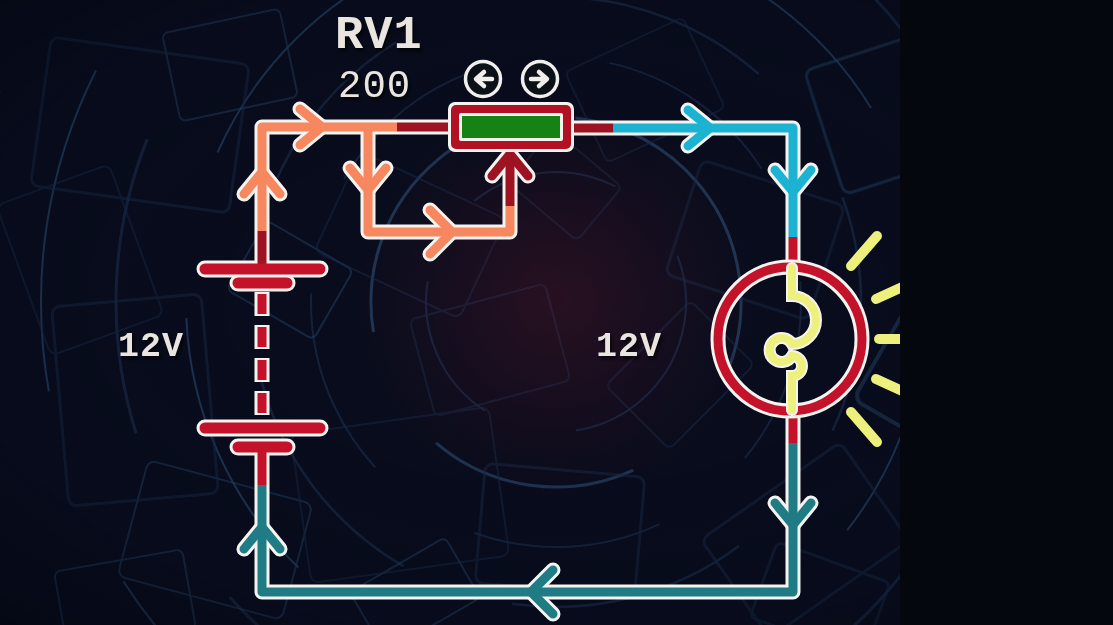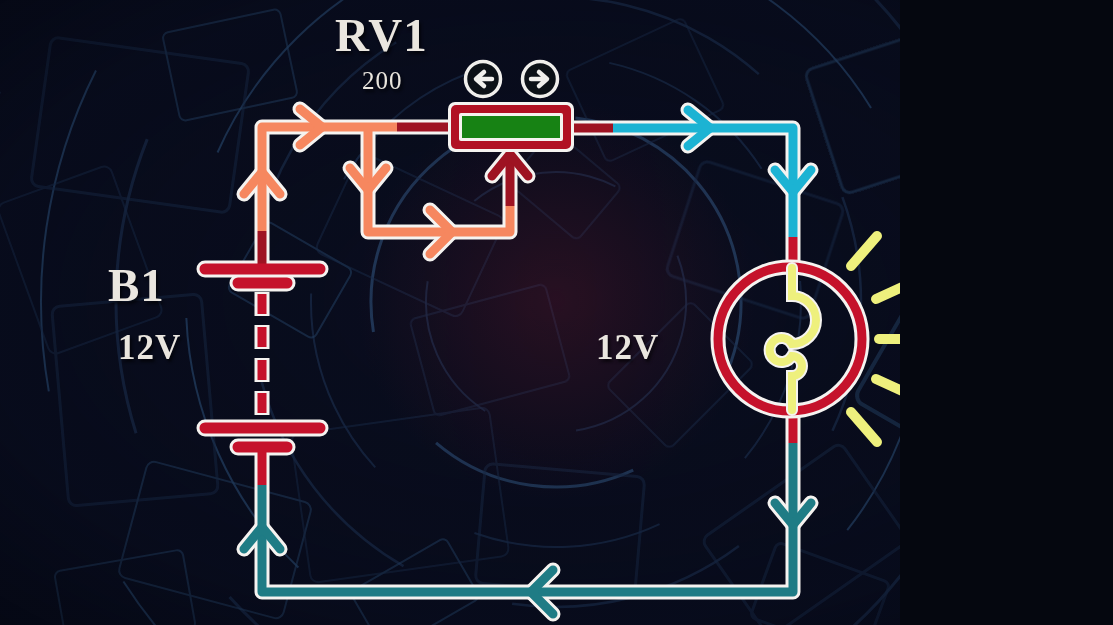--- a/index.html
+++ b/index.html
@@ -4,26 +4,26 @@
 <style>
   :root{
     --bg:#0a0e20; --pattern-line:#1b2d4c; --pattern-line-bright:#27456b;
     --wire-orange:#f6875f; --wire-red-dark:#9e1322; --wire-red-bright:#c5122b;
     --wire-cyan:#1cb3d3; --wire-teal:#1f7c85; --pot-border-red:#b11123;
     --resistor-green:#178214; --bulb-yellow:#eef07d; --outline-white:#f5f3f0;
     --label-text:#eae6df; --button-fill:#0c1117; --button-ring:#f0efec;
   }
   html,body{margin:0;padding:0;background:#05070f;}
   .stage{position:relative;width:900px;height:625px;overflow:hidden;
-         background:var(--bg);font-family:Liberation Serif, serif;}
+         background:var(--bg);font-family:Liberation Mono, monospace;}
   .stage svg{position:absolute;left:0;top:0;}
   .label{position:absolute;color:var(--label-text);font-weight:bold;font-size:47px;
          letter-spacing:1px;text-shadow:2px 3px 3px rgba(0,0,0,.6);line-height:1;}
   .sub{font-size:35px;font-weight:bold;margin-left:8px;}
-  .thin{font-weight:normal;font-size:25px;margin-left:24px;}
+  .thin{font-weight:normal;font-size:39px;}
   
   .outl{stroke:var(--outline-white);stroke-width:15;fill:none;stroke-linejoin:round;}
   .w{fill:none;stroke-width:9;stroke-linejoin:round;}
   .or{stroke:var(--wire-orange);} .rd{stroke:var(--wire-red-dark);}
   .rb{stroke:var(--wire-red-bright);} .cy{stroke:var(--wire-cyan);} .tl{stroke:var(--wire-teal);}
   .arrO{stroke:var(--outline-white);stroke-width:15;fill:none;stroke-linecap:round;stroke-linejoin:round;}
   .arr{stroke-width:9;fill:none;stroke-linecap:round;stroke-linejoin:round;}
   .barO{stroke:var(--outline-white);stroke-width:17;stroke-linecap:round;}
   .bar{stroke:var(--wire-red-bright);stroke-width:11;stroke-linecap:round;}
   .dashO{stroke:var(--outline-white);stroke-width:15;stroke-dasharray:24 9;fill:none;}
@@ -191,16 +191,15 @@
     <g>
       <circle class="btnC" cx="540" cy="79" r="17.5"></circle>
       <g>
         <path class="btnA" d="M531 79 L546 79 M539 72 L547 79 L539 86"></path>
       </g>
     </g>
   </svg>
 
   <div class="label" style="left:335px;top:12px;">RV1</div>
   <div class="label thin" style="left:338px;top:68px;">200</div>
-  <div class="label" style="left:108px;top:262px;">B1</div>
   <div class="label sub" style="left:110px;top:330px;">12V</div>
   <div class="label sub" style="left:588px;top:330px;">12V</div>
 </div>
 
 </body></html>

